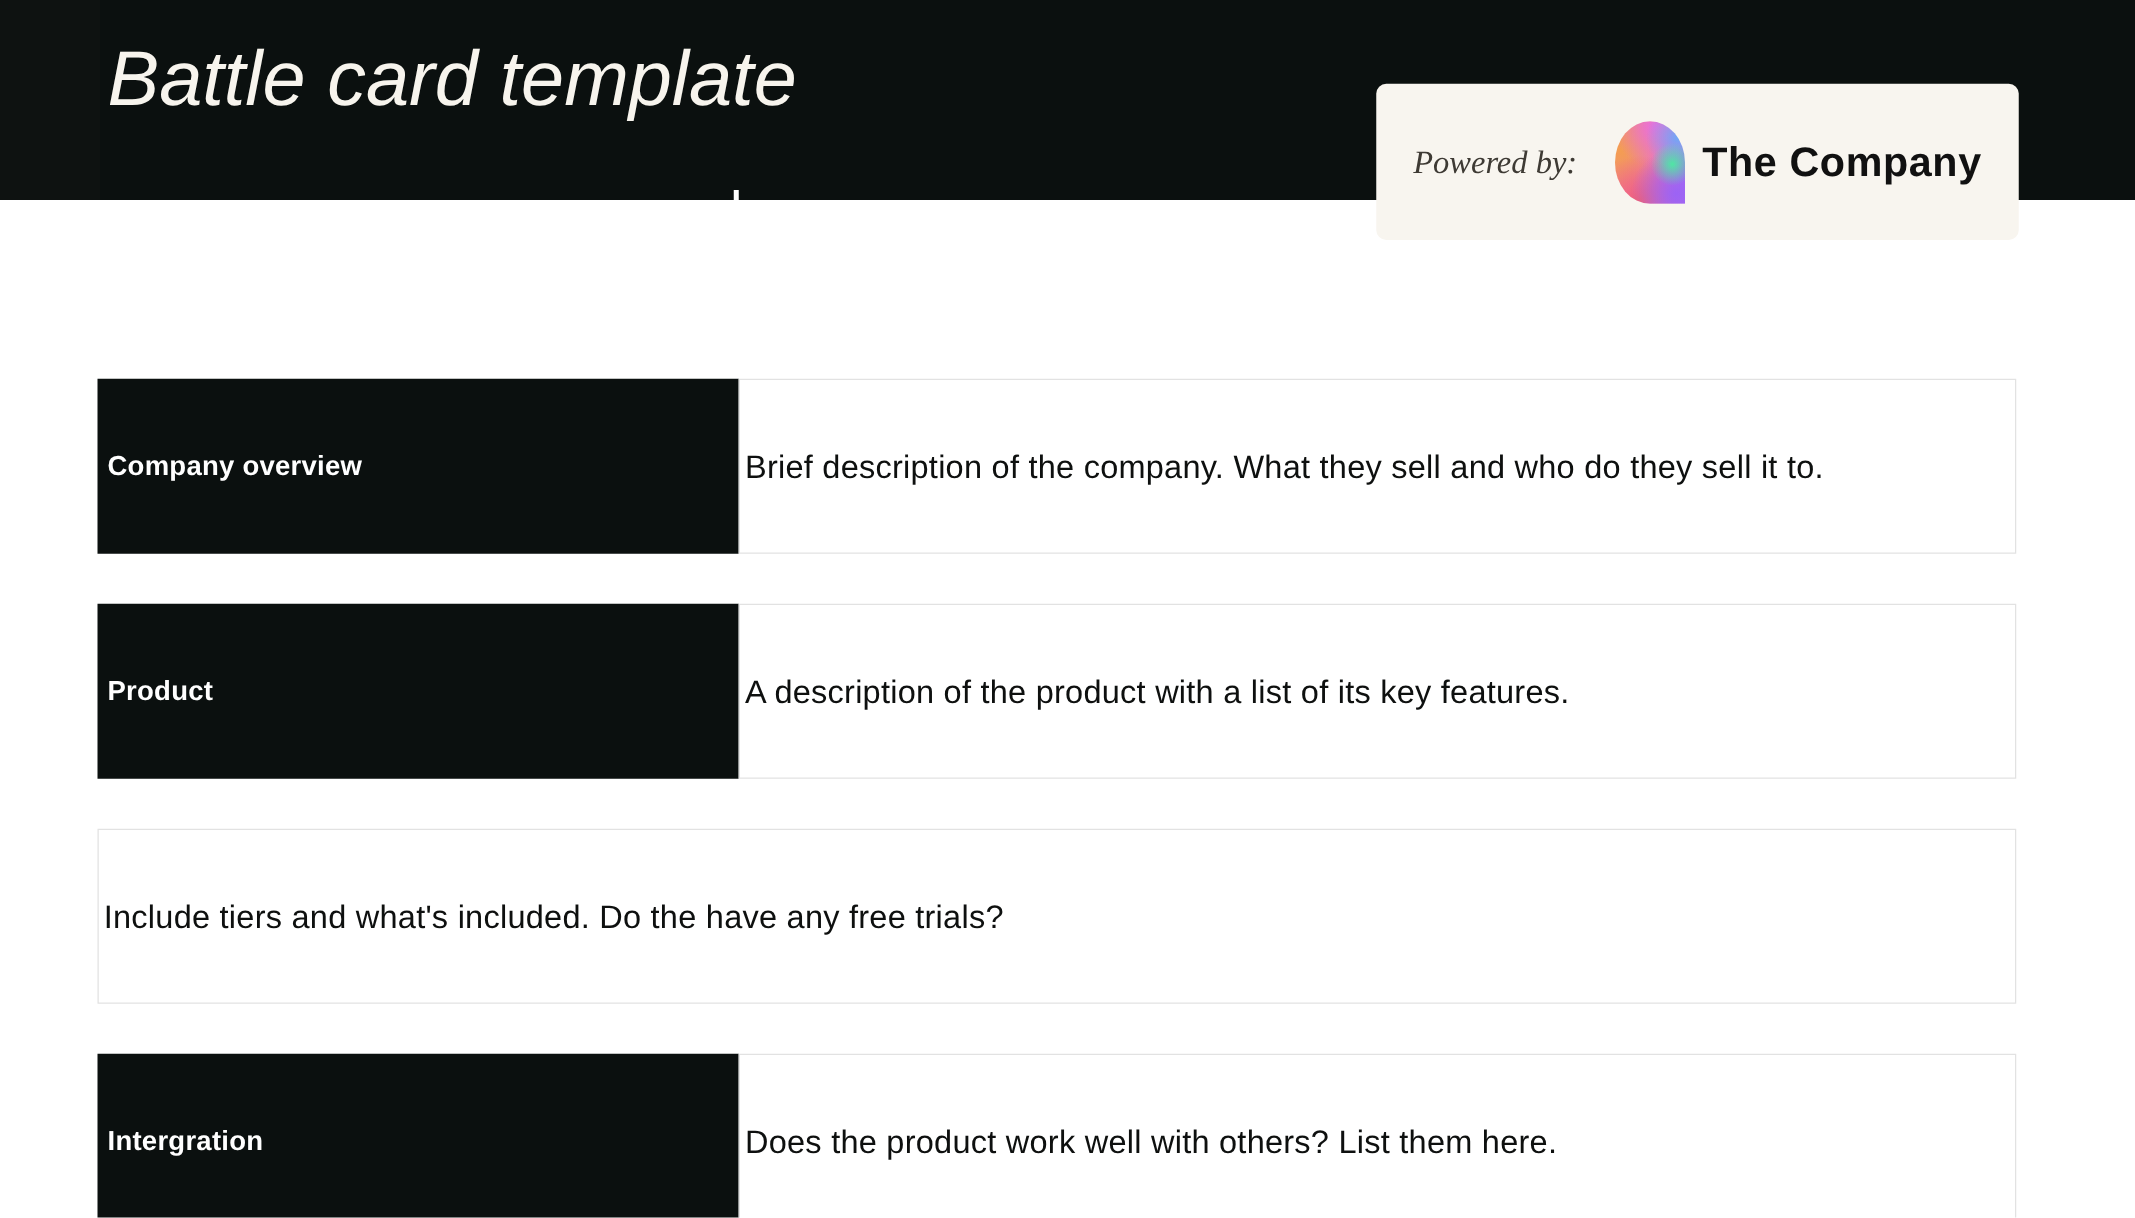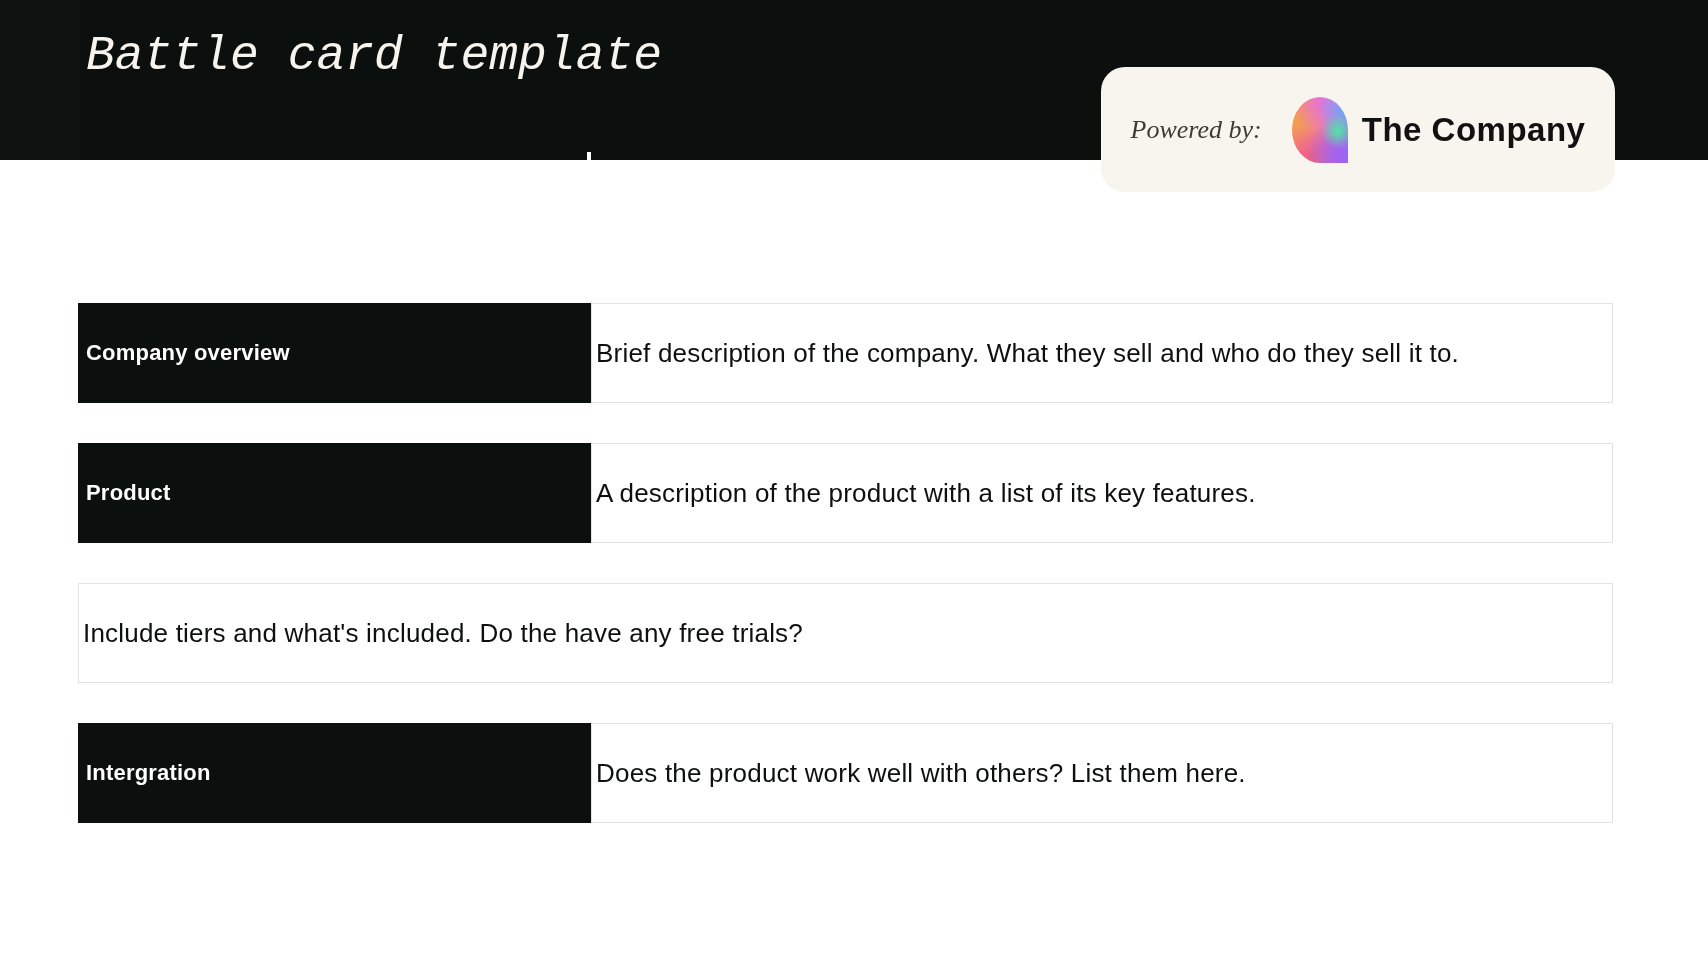--- a/index.html
+++ b/index.html
@@ -26,36 +26,36 @@
   .header{
     position:absolute;left:0;top:0;width:1708px;height:160px;
     background:var(--header-bg);
   }
   .header-strip{
     position:absolute;left:0;top:0;width:80px;height:160px;
     background:var(--header-strip-bg);
   }
   .page-title{
     position:absolute;left:86px;top:30px;
-    font-family:Liberation Mono, monospace;
+    font-family:Liberation Sans, sans-serif;
     font-style:italic;font-weight:500;
-    font-size:48px;line-height:1.1;
+    font-size:62px;line-height:1.1;
     color:var(--title-text);
     white-space:nowrap;
   }
   .text-caret{
     position:absolute;left:587px;top:152px;width:4px;height:8px;
     background:#ffffff;
   }
 
   
   .powered-card{
     position:absolute;left:1101px;top:67px;width:514px;height:125px;
     background:var(--card-bg);
-    border-radius:24px;
+    border-radius:8px;
     display:flex;align-items:center;justify-content:center;
     cursor:pointer;
   }
   .powered-label{
     font-family:"Liberation Serif","DejaVu Serif",serif;
     font-style:italic;
     font-size:26px;
     color:var(--powered-by-text);
     margin-right:30px;
     white-space:nowrap;
@@ -81,21 +81,21 @@
     color:var(--brand-text);
     white-space:nowrap;
   }
 
   
   .bc-table{
     position:absolute;left:78px;top:303px;width:1535px;
   }
   .bc-row{
     display:flex;
-    height:100px;
+    height:140px;
     margin-bottom:40px;
   }
   .bc-label-cell{
     width:513px;flex:0 0 513px;
     background:var(--label-cell-bg);
     display:flex;align-items:center;
     padding-left:8px;
     color:#ffffff;
     font-size:22px;font-weight:700;
     letter-spacing:0.2px;

